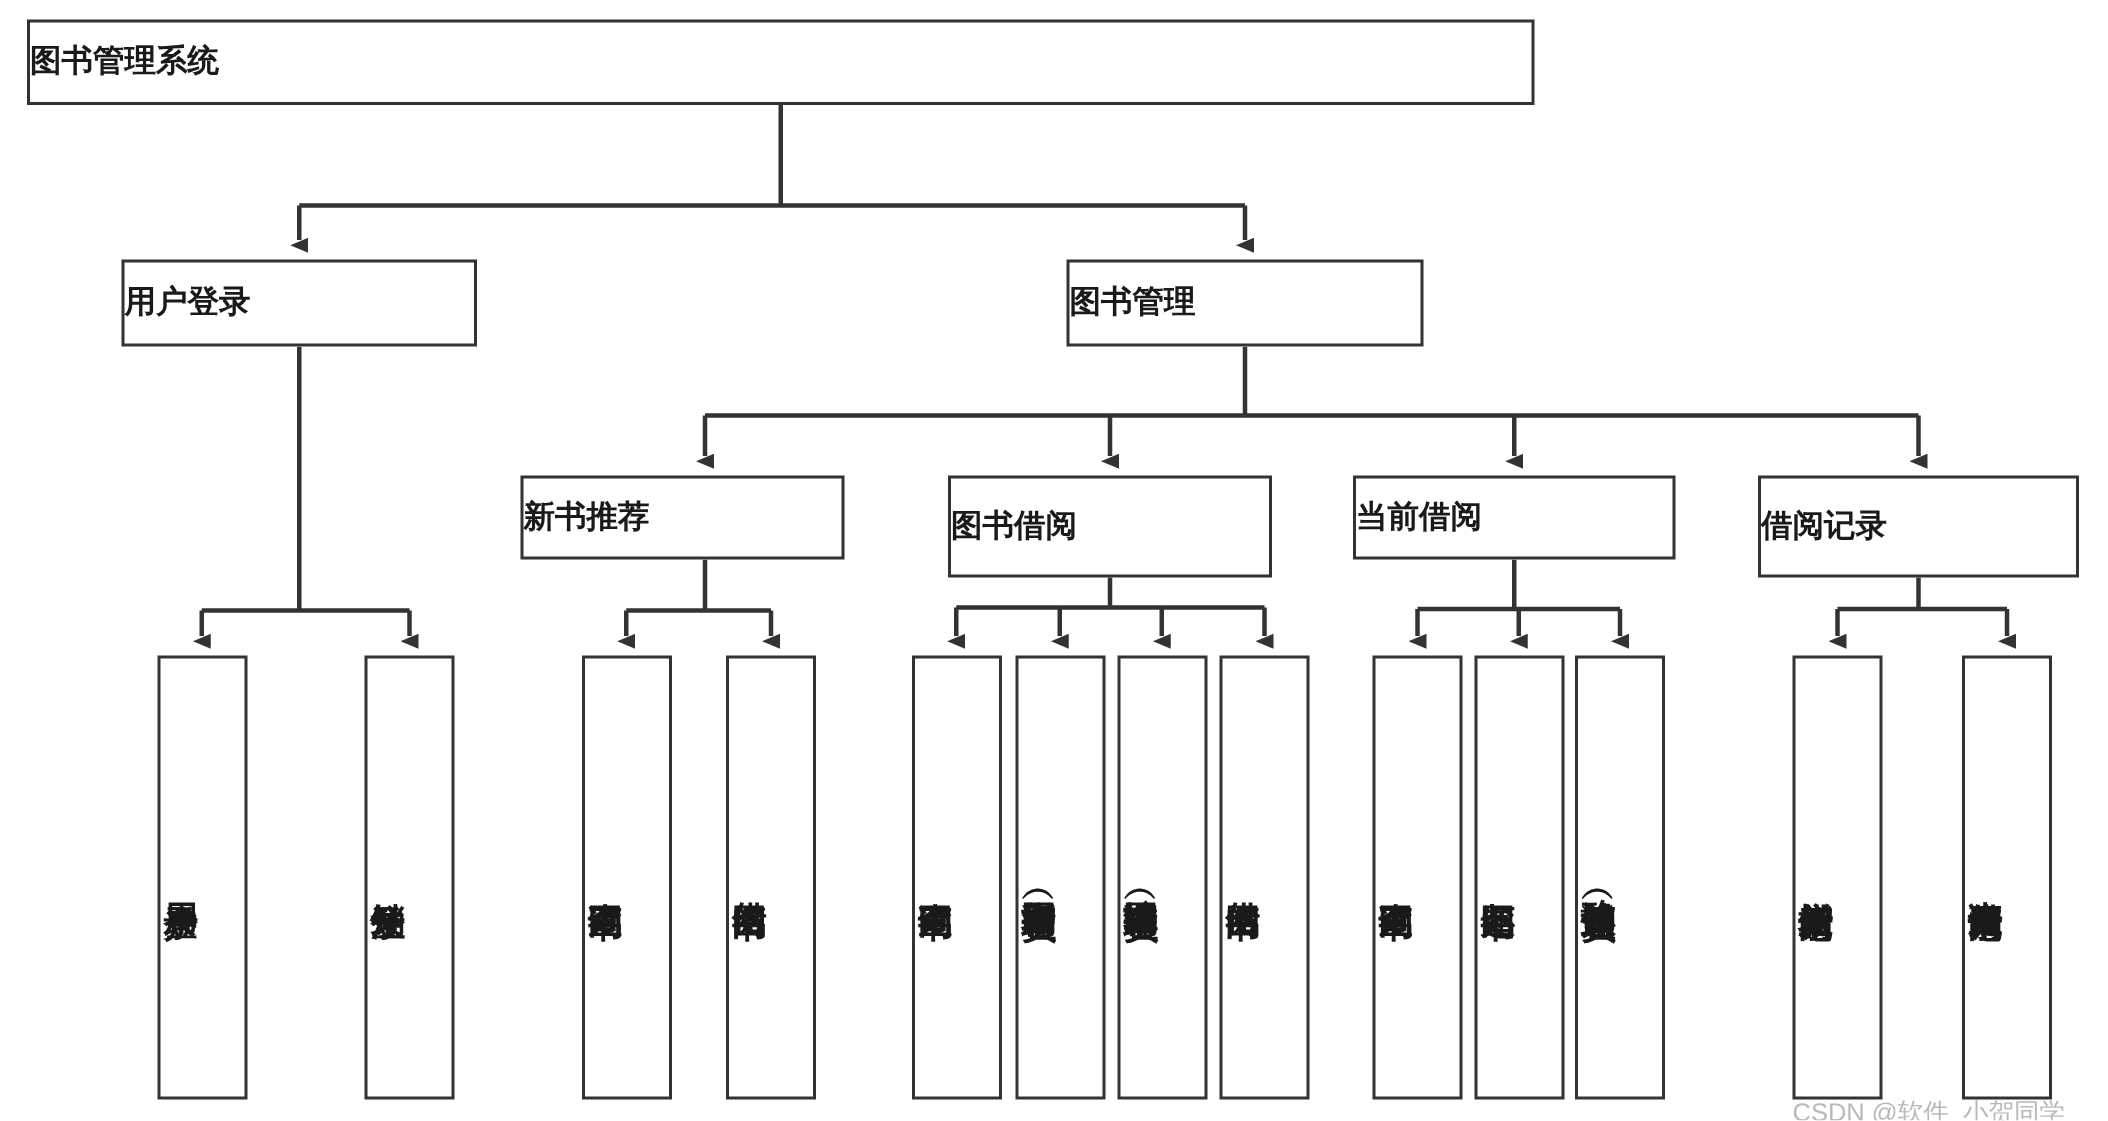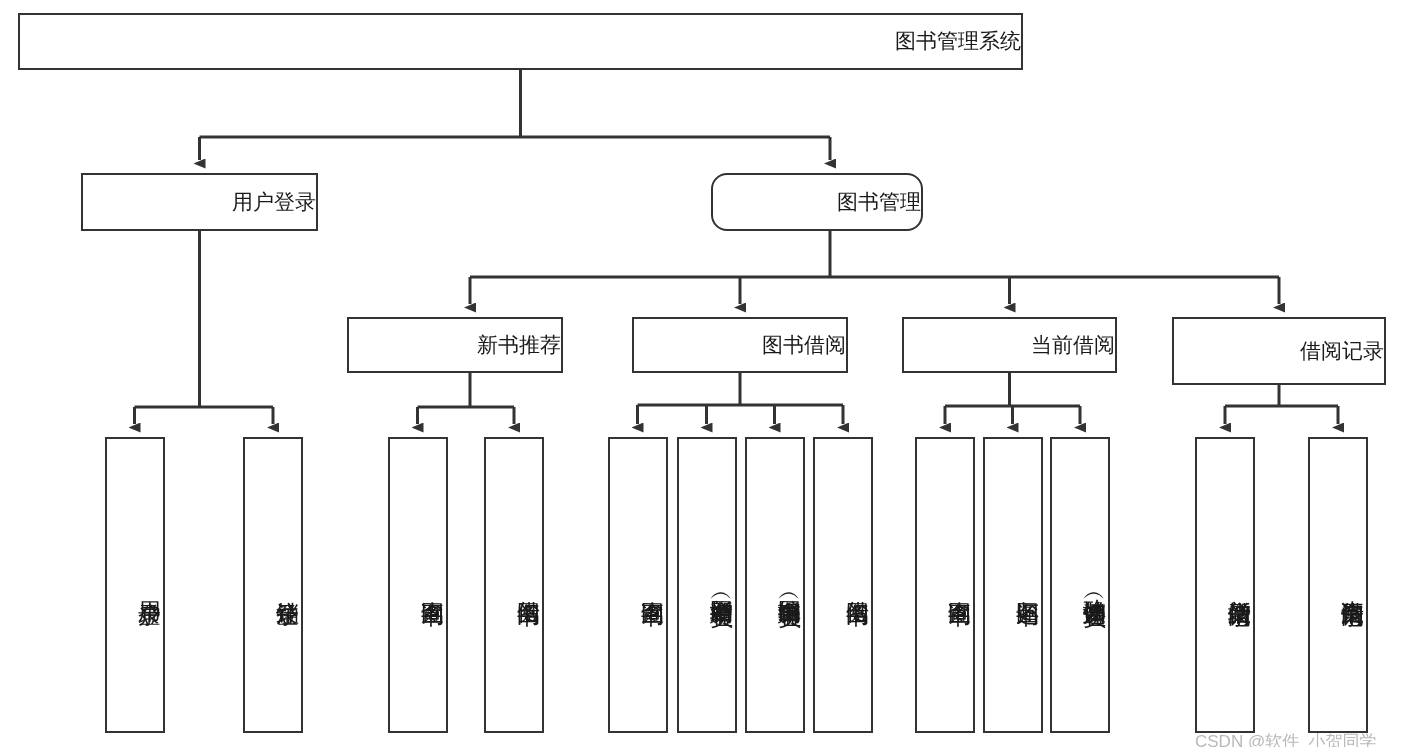--- a/index.html
+++ b/index.html
@@ -24,21 +24,22 @@
     width: 1405px;
     height: 747px;
   }
   .node-box {
     position: absolute;
     box-sizing: border-box;
     background: #ffffff;
     border: 2px solid #333333;
     display: flex;
     align-items: center;
-    justify-content: flex-end;
+    justify-content: flex-start;
+    font-weight: bold;
   }
   .node-label {
     color: #1a1a1a;
     font-family: "Liberation Sans", "DejaVu Sans", sans-serif;
     line-height: 1.18;
     text-align: center;
     white-space: nowrap;
     user-select: none;
   }
   .node-label.horizontal {
@@ -131,27 +132,27 @@
     </g>
   </svg>
 
   <div id="nodes-layer">
       <div class="node-box" style="left: 18px; top: 13px; width: 1005px; height: 57px;">
         <div class="node-label horizontal">图书管理系统</div>
       </div>
       <div class="node-box" style="left: 81px; top: 173px; width: 237px; height: 58px;">
         <div class="node-label horizontal">用户登录</div>
       </div>
-      <div class="node-box" style="left: 711px; top: 173px; width: 212px; height: 58px; border-radius: 16px;">
+      <div class="node-box" style="left: 711px; top: 173px; width: 238px; height: 58px;">
         <div class="node-label horizontal">图书管理</div>
       </div>
       <div class="node-box" style="left: 347px; top: 317px; width: 216px; height: 56px;">
         <div class="node-label horizontal">新书推荐</div>
       </div>
-      <div class="node-box" style="left: 632px; top: 317px; width: 216px; height: 56px;">
+      <div class="node-box" style="left: 632px; top: 317px; width: 216px; height: 68px;">
         <div class="node-label horizontal">图书借阅</div>
       </div>
       <div class="node-box" style="left: 902px; top: 317px; width: 215px; height: 56px;">
         <div class="node-label horizontal">当前借阅</div>
       </div>
       <div class="node-box" style="left: 1172px; top: 317px; width: 214px; height: 68px;">
         <div class="node-label horizontal">借阅记录</div>
       </div>
       <div class="node-box" style="left: 105px; top: 437px; width: 60px; height: 296px;">
         <div class="node-label vertical">用户登录</div>

